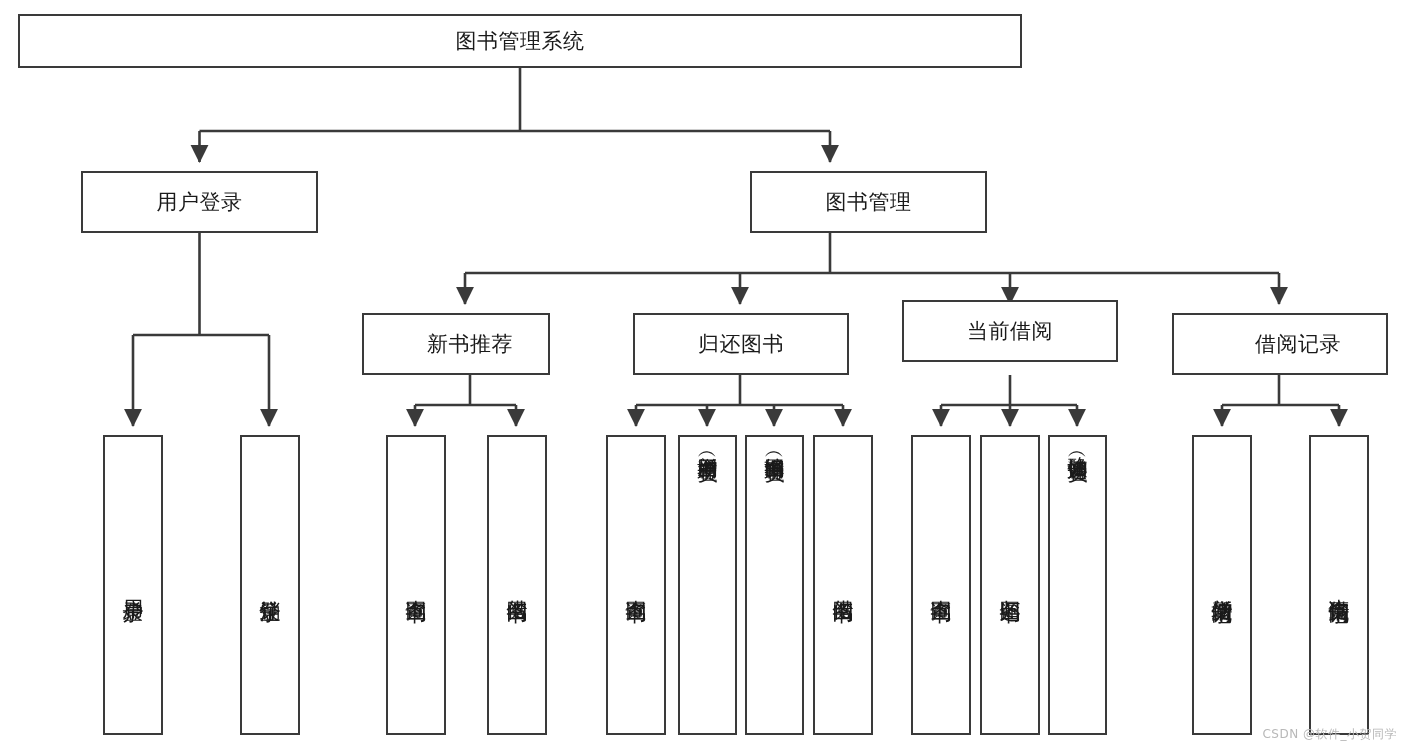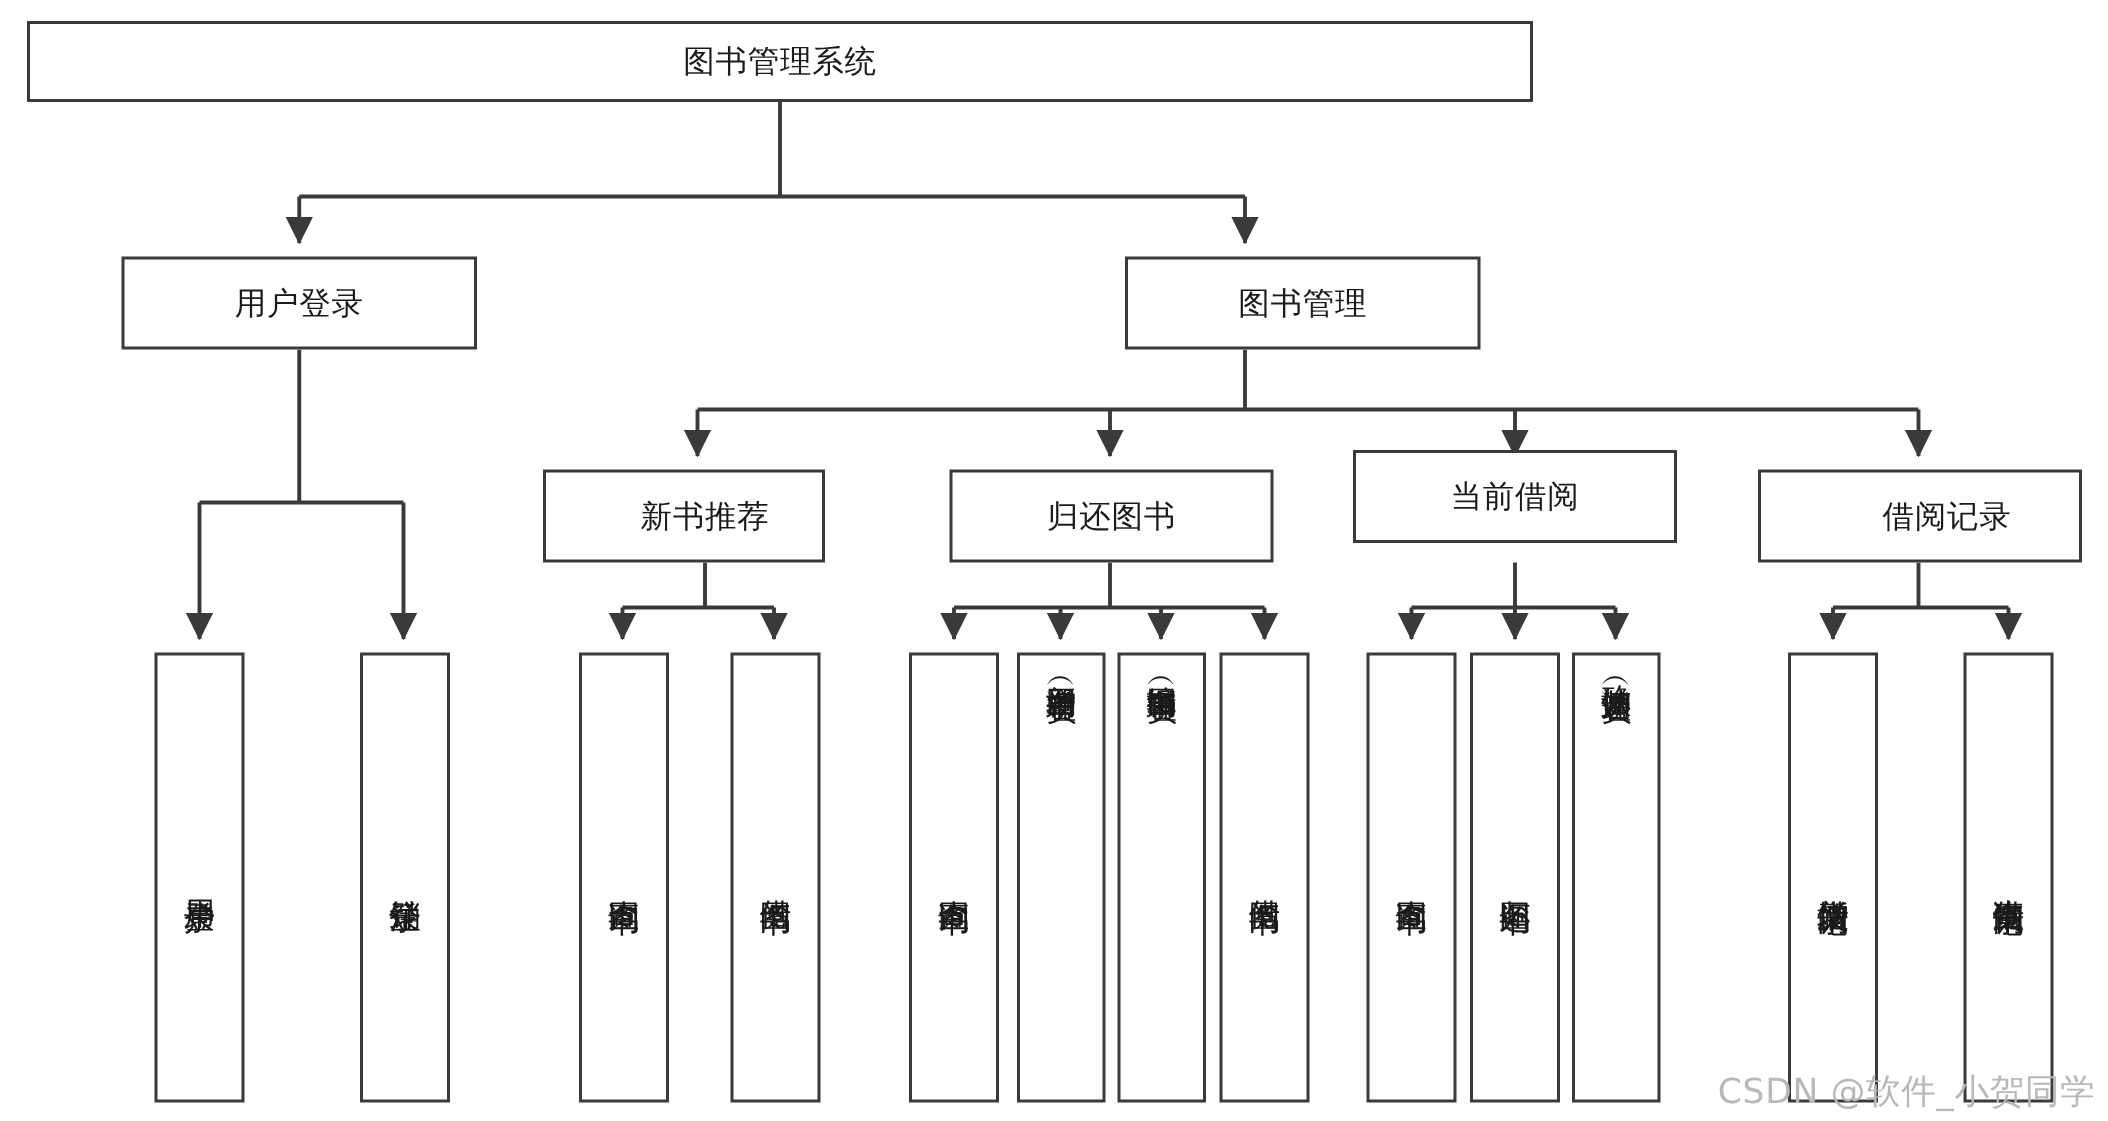--- a/index.html
+++ b/index.html
@@ -58,21 +58,21 @@
     white-space: nowrap;
   }
   
   .node.v.tall .label {
     font-size: 20px;
   }
   .watermark {
     position: absolute;
     right: 8px;
     bottom: 4px;
-    font-size: 23px;
+    font-size: 12px;
     color: #b8b8b8;
     white-space: nowrap;
     letter-spacing: 0.5px;
   }
 </style>
 </head>
 <body>
 
 <div id="canvas">
 

